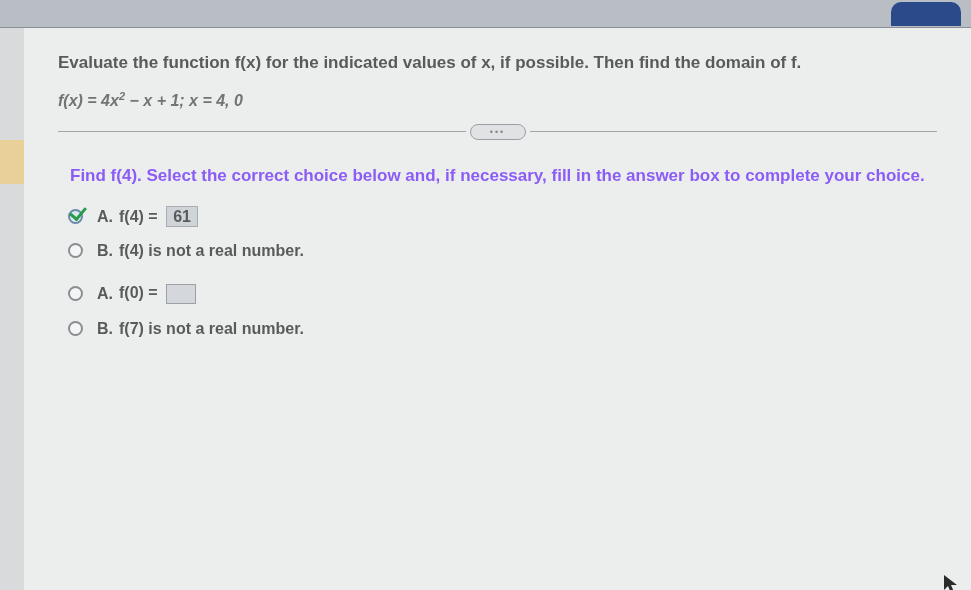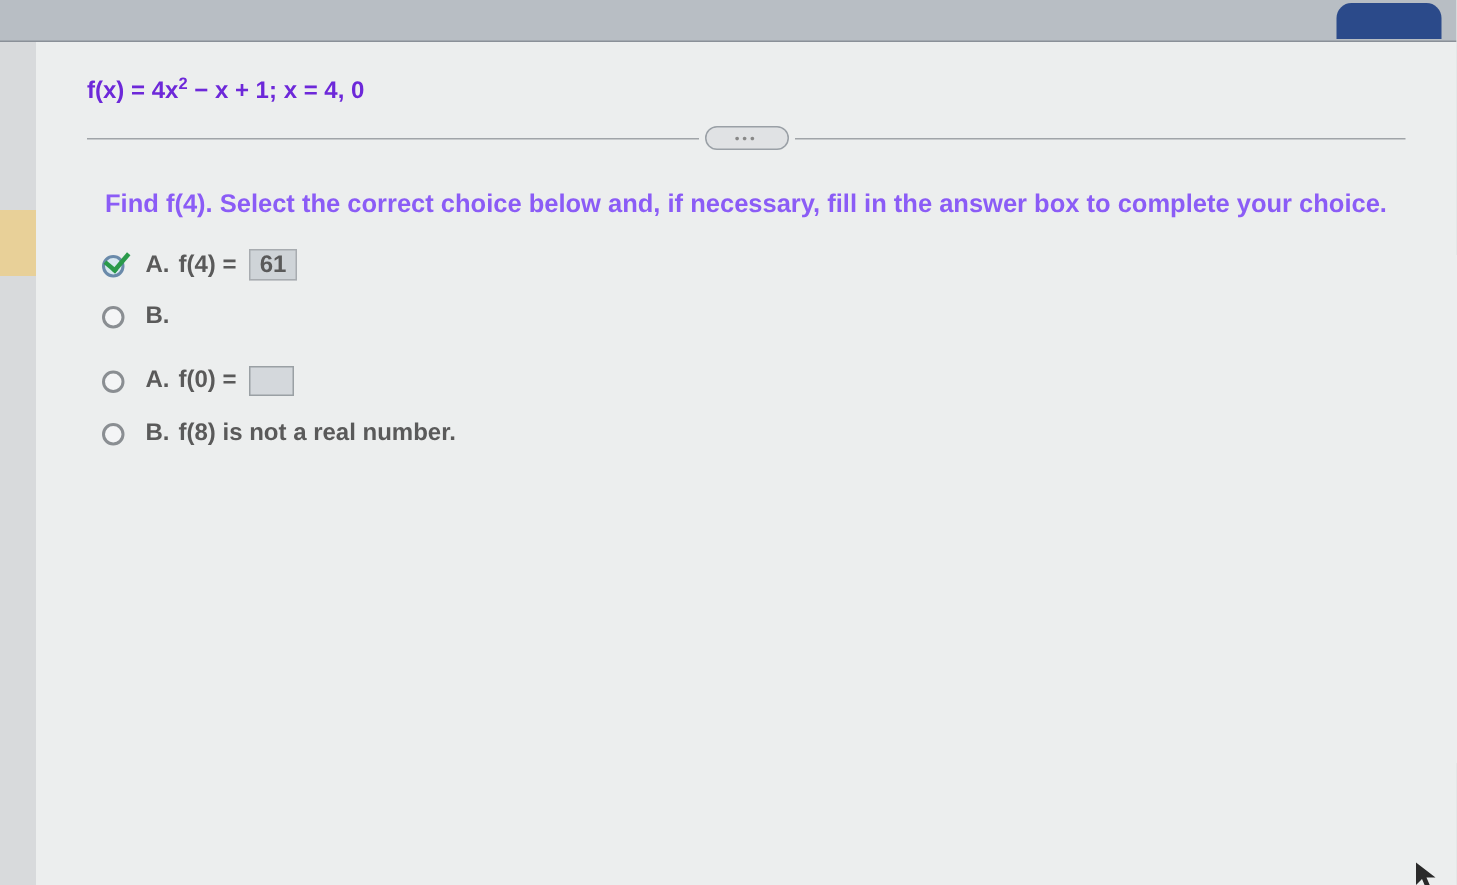--- a/index.html
+++ b/index.html
@@ -53,22 +53,23 @@
     .question-text {
       font-size: 17px;
       font-weight: bold;
       color: #5a5a5a;
       line-height: 1.5;
       margin-bottom: 14px;
     }
     .formula {
       font-size: 16px;
       font-weight: bold;
-      color: #6d28d9;
+      color: #737373;
       margin-bottom: 12px;
+      font-style: italic;
     }
     .sup { font-size: 11px; vertical-align: super; }
     .divider-row {
       display: flex;
       align-items: center;
       margin: 14px 0 26px 0;
     }
     .hr {
       flex: 1;
       height: 1px;
@@ -166,20 +167,21 @@
 <body>
 
 <div class="top-bar">
   <div class="top-bar-right"></div>
 </div>
 <div class="left-margin"></div>
 <div class="left-tab"></div>
 
 <div class="main">
 
+  <div class="question-text">Evaluate the function f(x) for the indicated values of x, if possible. Then find the domain of f.</div>
 
   <div class="formula">
     <span>f(x) = 4x</span><span class="sup">2</span><span> − x + 1; x = 4, 0</span>
   </div>
 
   <div class="divider-row">
     <div class="hr"></div>
     <div class="pill">•••</div>
     <div class="hr"></div>
   </div>
@@ -190,36 +192,37 @@
     <div class="radio checked"></div>
     <span class="choice-letter">A.</span>
     <span class="choice-text">
       <span>f(4) = </span><span class="answer-box">61</span>
     </span>
   </div>
 
   <div class="choice-row">
     <div class="radio"></div>
     <span class="choice-letter">B.</span>
+    <span class="choice-text">f(4) is not a real number.</span>
   </div>
 
   <div class="section2">
 
     <div class="choice-row">
       <div class="radio"></div>
       <span class="choice-letter">A.</span>
       <span class="choice-text">
         <span>f(0) = </span><span class="empty-box"></span>
       </span>
     </div>
 
     <div class="choice-row">
       <div class="radio"></div>
       <span class="choice-letter">B.</span>
-      <span class="choice-text">f(8) is not a real number.</span>
+      <span class="choice-text">f(7) is not a real number.</span>
     </div>
   </div>
 
   <div class="cursor">
     <svg viewBox="0 0 16 22">
         <path d="M1 1 L1 16 L5 12 L8 19 L11 18 L8 11 L14 11 Z" fill="#2a2a2a"></path>
       </svg>
   </div>
 
 </div>

